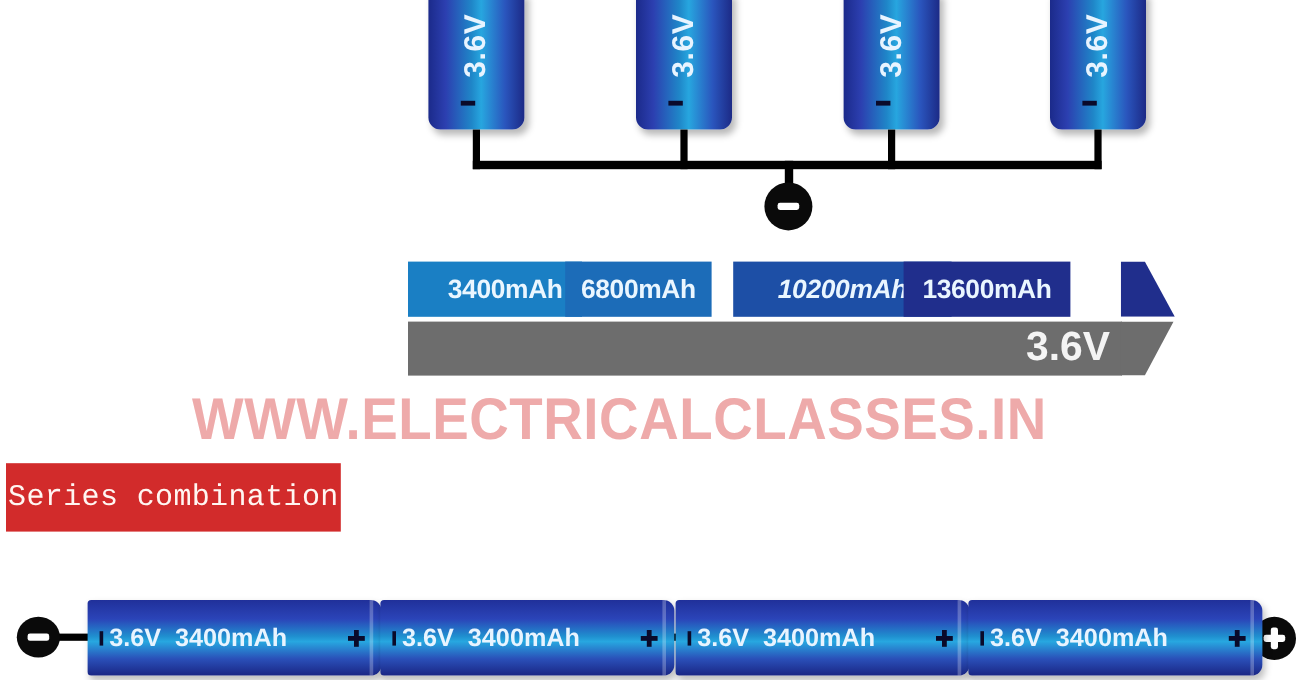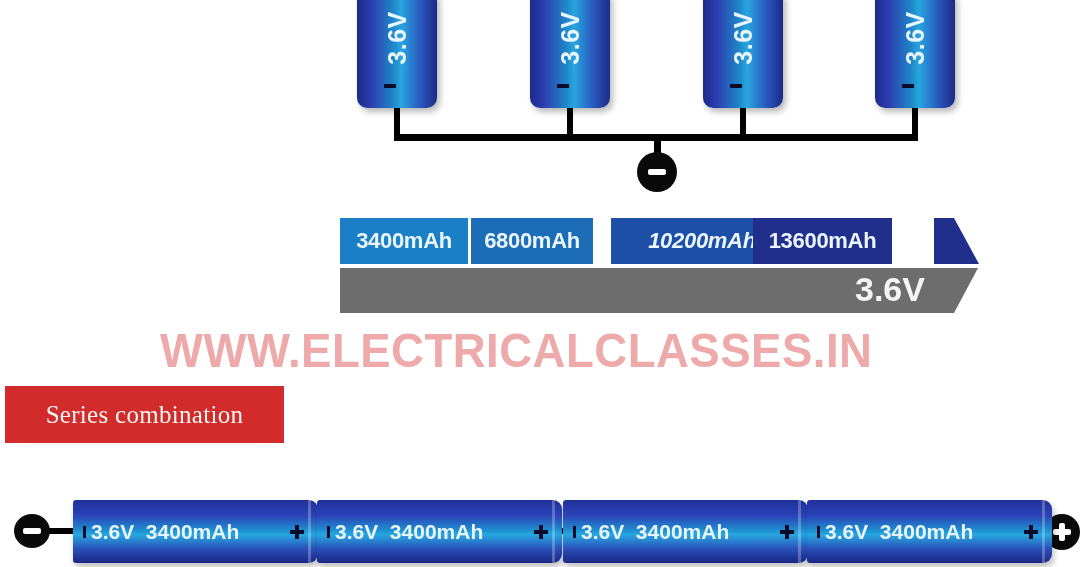--- a/index.html
+++ b/index.html
@@ -12,21 +12,21 @@
   .vbat .vlabel{position:absolute;left:50%;top:44px;transform:translate(-50%,-50%) rotate(-90deg);color:#e8f4ff;font-size:25px;font-weight:bold;letter-spacing:0.5px;white-space:nowrap;}
   .vbat .minus{position:absolute;left:50%;top:86px;width:4px;height:12px;margin-left:-9px;background:#0a0a2a;transform:rotate(90deg);}
   .wire{position:absolute;background:#000;}
   .term{position:absolute;width:40px;height:40px;border-radius:50%;background:#0a0a0a;}
   .term .sym{position:absolute;left:0;top:0;width:100%;height:100%;}
   
   .seg{position:absolute;top:218px;height:46px;color:#eaf6ff;font-size:22px;font-weight:bold;display:flex;align-items:center;justify-content:center;letter-spacing:-0.3px;}
   .gray{position:absolute;left:340px;top:268px;width:595px;height:45px;background:#6d6d6d;}
   .volt{position:absolute;left:855px;top:270px;color:#f4f4f4;font-size:34px;font-weight:bold;}
   .watermark{position:absolute;left:160px;top:322px;width:760px;text-align:center;font-size:49px;font-weight:bold;color:#eeaaaa;letter-spacing:0.5px;transform:scaleX(0.93);transform-origin:left center;white-space:nowrap;}
-  .redlabel{position:absolute;left:5px;top:386px;width:279px;height:57px;background:#d22b2b;color:#fff6f2;font-family:Liberation Serif, serif;font-size:25px;display:flex;align-items:center;justify-content:center;letter-spacing:0.3px;}
+  .redlabel{position:absolute;left:5px;top:386px;width:279px;height:57px;background:#d22b2b;color:#fff6f2;font-family:Liberation Mono, monospace;font-size:25px;display:flex;align-items:center;justify-content:center;letter-spacing:0.3px;}
   
   .hbat{position:absolute;top:500px;width:245px;height:63px;border-radius:3px 9px 9px 3px;
     background:linear-gradient(180deg,#20309a 0%,#2b44b8 25%,#1f8fcf 48%,#27a7e0 55%,#2a4fb8 78%,#1a2684 100%);
     box-shadow:2px 4px 6px rgba(0,0,0,0.25);}
   .hbat .cap{position:absolute;right:7px;top:0;width:3px;height:100%;background:rgba(255,255,255,0.25);}
   .hbat .hlabel{position:absolute;left:18px;top:50%;transform:translateY(-50%);color:#e8f4ff;font-size:21px;font-weight:bold;white-space:nowrap;}
   .hbat .hneg{position:absolute;left:10px;top:26px;width:3px;height:12px;background:#0a0a2a;}
   .hbat .hpos{position:absolute;right:14px;top:30px;width:14px;height:4px;background:#0a0a2a;}
   .hbat .hpos2{position:absolute;right:19px;top:25px;width:4px;height:14px;background:#0a0a2a;}
 </style>
@@ -55,21 +55,21 @@
 <div class="wire" style="left:740px;top:108px;width:6px;height:33px;"></div>
 <div class="wire" style="left:912px;top:108px;width:6px;height:33px;"></div>
 <div class="wire" style="left:394px;top:134px;width:524px;height:7px;"></div>
 <div class="wire" style="left:654px;top:134px;width:7px;height:20px;"></div>
 <div class="term" style="left:637px;top:152px;">
   <svg class="sym" viewBox="0 0 40 40">
       <rect x="11" y="17" width="18" height="6" rx="2" fill="#fff"></rect>
     </svg>
 </div>
 
-<div class="seg" style="left:340px;width:128px;background:#1a7fc4;">3400mAh</div>
+<div class="seg" style="left:340px;width:128px;background:#1a7fc4;padding-left:17px;">3400mAh</div>
 <div class="seg" style="left:471px;width:122px;background:#1c6cb8;">6800mAh</div>
 <div class="seg" style="left:611px;width:182px;background:#1d4fa6;font-style:italic;">10200mAh</div>
 <div class="seg" style="left:753px;width:139px;background:#202e8c;">13600mAh</div>
 <svg class="abs" style="left:934px;top:218px;" width="46" height="46" viewBox="0 0 46 46">
     <polygon points="0,0 20,0 45,46 0,46" fill="#202e8c"></polygon>
   </svg>
 <div class="gray"></div>
 <svg class="abs" style="left:934px;top:268px;" width="46" height="45" viewBox="0 0 46 45">
     <polygon points="0,0 44,0 20,45 0,45" fill="#6d6d6d"></polygon>
   </svg>

